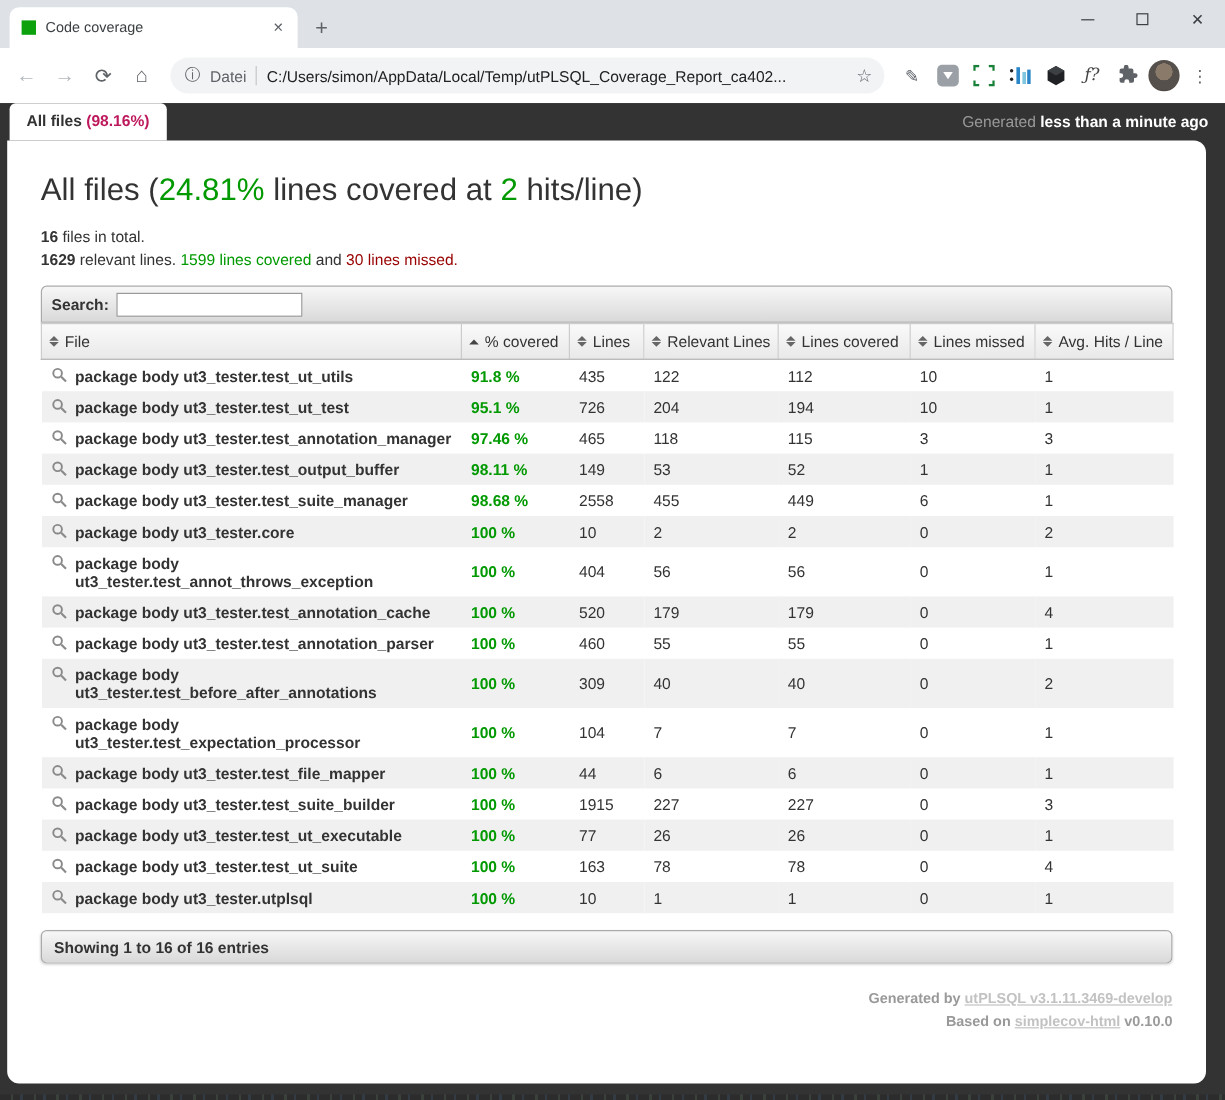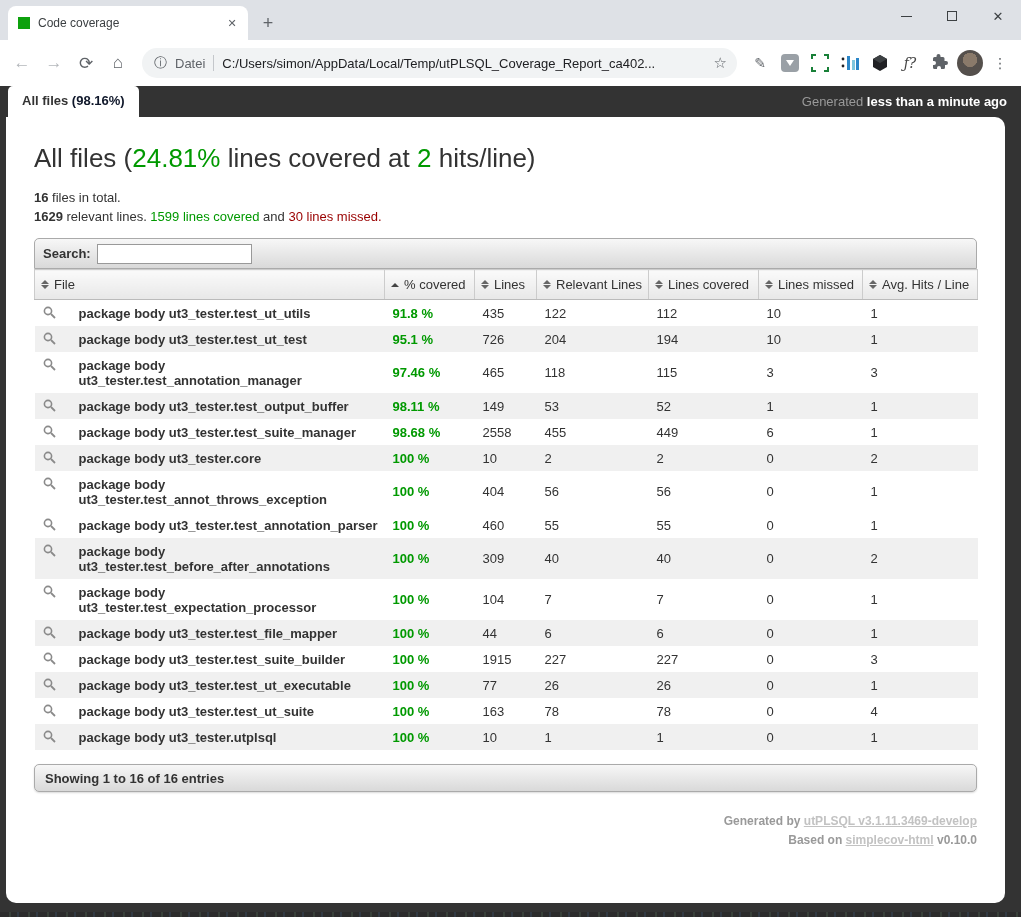--- a/index.html
+++ b/index.html
@@ -41,21 +41,21 @@
   .pdf-chip i { display:block; width:0; height:0; border:4px solid transparent; border-top:6px solid #fff; margin-top:4px; }
   .fq { font-family:"DejaVu Serif", serif; font-style:italic; font-size:14px; color:#444; }
   .avatar { width:26px; height:26px; border-radius:50%;
             background:radial-gradient(circle at 50% 38%, #8a7a6a 0 34%, #55504c 35% 70%, #2f2d2b 100%); }
 
   
   .page { flex:1 1 auto; background:#333; position:relative; padding-bottom:14px; }
   .page-top { height:31px; display:flex; align-items:center; justify-content:space-between; padding-right:14px; }
   .report-tab { margin-left:8px; background:#fff; border-radius:5px 5px 0 0; padding:7px 14px 9px 14px;
                 font-size:13px; font-weight:bold; color:#333; align-self:flex-end; }
-  .report-tab .pct { color:#0f172a; }
+  .report-tab .pct { color:#be185d; }
   .generated { font-size:13px; color:#999; }
   .generated b { color:#fff; }
 
   .panel { background:#fff; margin:0 16px 0 6px; border-radius:0 10px 10px 10px; padding:6px 28px 38px 28px; min-height:786px; }
   h1 { font-size:26px; font-weight:normal; color:#333; margin:20px 0 14px 0; letter-spacing:0; }
   h1 .green { color:#009900; }
   .summary { font-size:13px; color:#333; line-height:19px; }
   .summary b { font-weight:bold; }
   .summary .green { color:#009900; }
   .summary .red { color:#990000; }
@@ -72,21 +72,21 @@
        overflow:hidden; }
   th .th-inner { display:flex; align-items:center; gap:5px; }
   .sort { display:inline-flex; flex-direction:column; justify-content:center; gap:1px; width:8px; flex:0 0 auto; }
   .sort i { display:block; width:0; height:0; border-left:4px solid transparent; border-right:4px solid transparent; }
   .sort i.up { border-bottom:4px solid #666; }
   .sort i.down { border-top:4px solid #666; }
   .sort.asc i.up { border-bottom-color:#444; }
   td { font-size:13px; color:#333; padding:5px 4px 5px 8px; vertical-align:middle; }
   tbody tr.even { background:#f0f0f0; }
   td.file { font-weight:bold; }
-  td.file a { color:#333; text-decoration:none; display:flex; align-items:flex-start; gap:23px; }
+  td.file a { color:#333; text-decoration:none; display:flex; align-items:flex-start; gap:7px; }
   td.file a span { padding-top:1px; }
   td .pct { color:#009900; font-weight:bold; }
   .mag { flex:0 0 auto; margin-top:1px; }
 
   .showing-bar { margin-top:14px; border-radius:5px; height:28px; display:flex; align-items:center; padding:0 10px;
                  font-size:13px; font-weight:bold; color:#333; box-shadow:0 1px 2px rgba(0,0,0,.15); }
 
   .credits { margin-top:20px; text-align:right; font-size:12px; font-weight:bold; color:#999; line-height:19px; }
   .credits a { color:#c2c2c2; text-decoration:underline; }
 
@@ -377,20 +377,37 @@
                   <span>package body ut3_tester.test_annot_throws_exception</span>
                 </a>
               </td>
               <td><span class="pct">100 %</span></td>
               <td>404</td>
               <td>56</td>
               <td>56</td>
               <td>0</td>
               <td>1</td>
             </tr>
+            <tr class="even">
+              <td class="file">
+                <a href="#">
+                  <svg class="mag" width="13" height="13" viewBox="0 0 13 13">
+                    <circle cx="5" cy="5" r="3.6" fill="none" stroke="#8a8a8a" stroke-width="1.6"></circle>
+                    <line x1="8" y1="8" x2="12" y2="12" stroke="#8a8a8a" stroke-width="1.8"></line>
+                  </svg>
+                  <span>package body ut3_tester.test_annotation_cache</span>
+                </a>
+              </td>
+              <td><span class="pct">100 %</span></td>
+              <td>520</td>
+              <td>179</td>
+              <td>179</td>
+              <td>0</td>
+              <td>4</td>
+            </tr>
             <tr class="odd">
               <td class="file">
                 <a href="#">
                   <svg class="mag" width="13" height="13" viewBox="0 0 13 13">
                     <circle cx="5" cy="5" r="3.6" fill="none" stroke="#8a8a8a" stroke-width="1.6"></circle>
                     <line x1="8" y1="8" x2="12" y2="12" stroke="#8a8a8a" stroke-width="1.8"></line>
                   </svg>
                   <span>package body ut3_tester.test_annotation_parser</span>
                 </a>
               </td>

